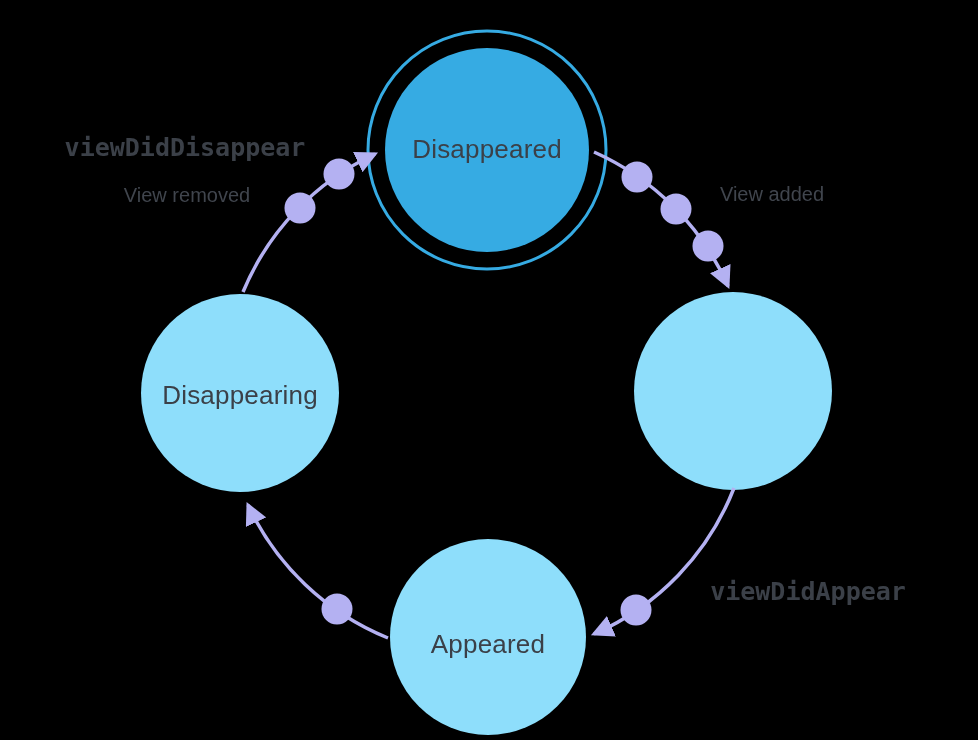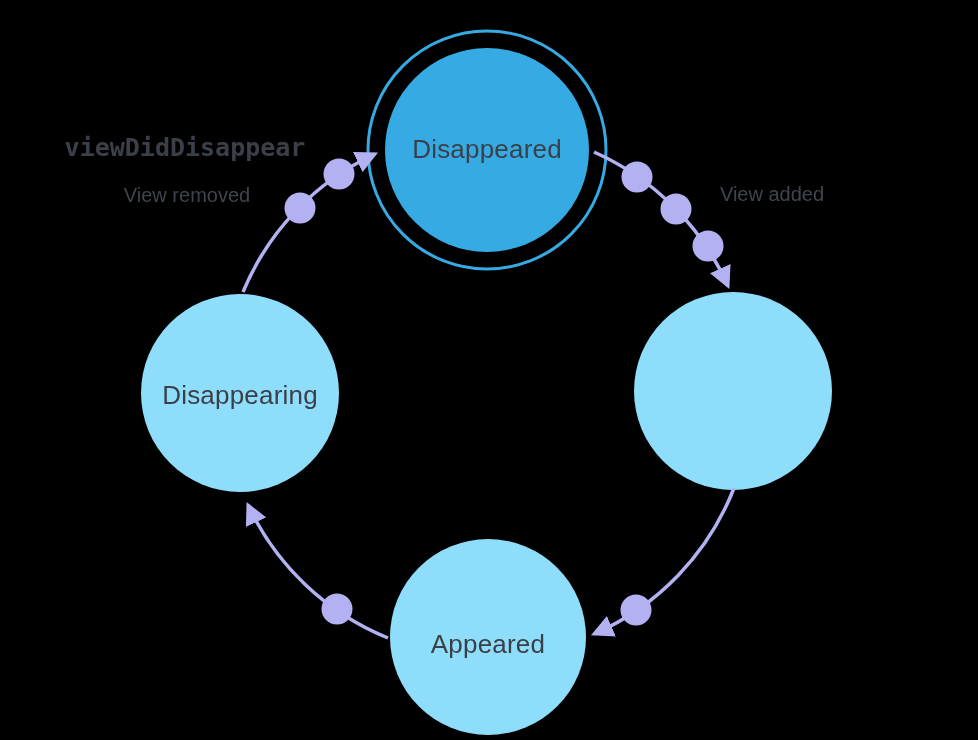--- a/index.html
+++ b/index.html
@@ -76,14 +76,15 @@
     <circle cx="337" cy="609" r="15.5" fill="#B4B1F2"></circle>
   </svg>
 
   <div class="lbl state-lbl" style="left:487px; top:149px">Disappeared</div>
   <div class="lbl state-lbl" style="left:488px; top:644px">Appeared</div>
   <div class="lbl state-lbl" style="left:240px; top:395px">Disappearing</div>
 
   <div class="lbl method-lbl" style="left:185px; top:147px">viewDidDisappear</div>
   <div class="lbl note-lbl" style="left:187px; top:195px">View removed</div>
   <div class="lbl note-lbl" style="left:772px; top:194px">View added</div>
+  <div class="lbl method-lbl" style="left:808px; top:591px">viewDidAppear</div>
 
 </div>
 
 </body></html>

